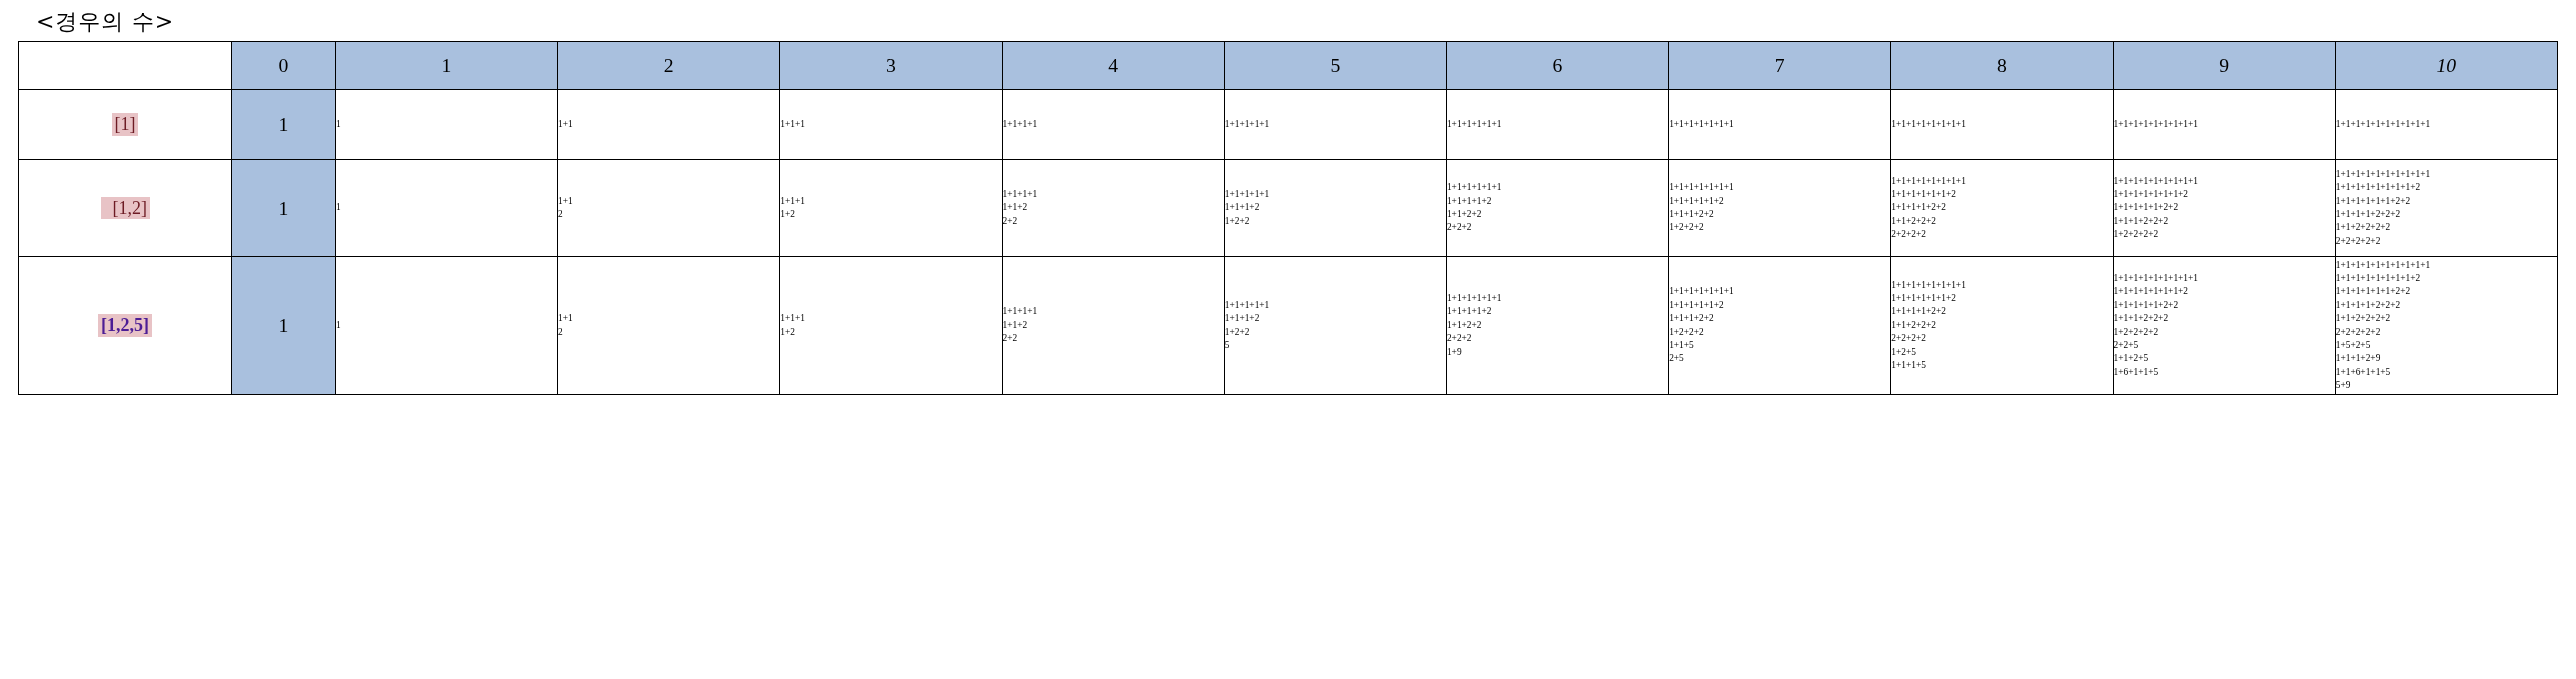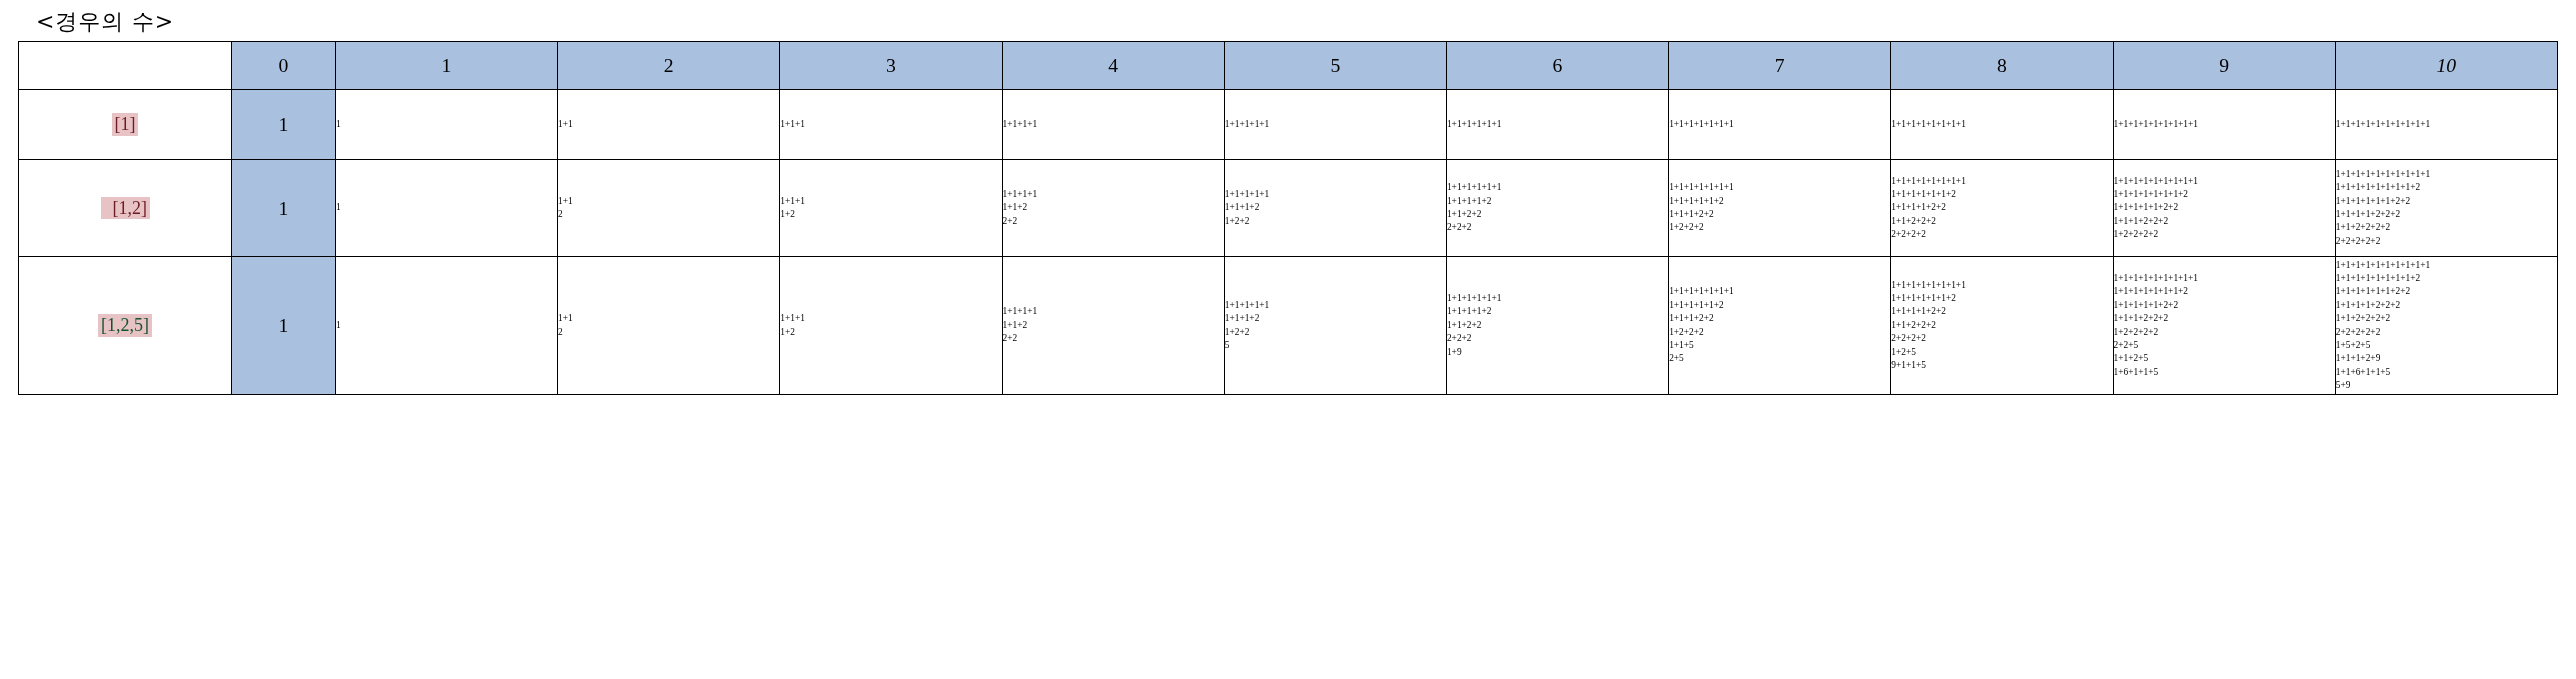--- a/index.html
+++ b/index.html
@@ -244,21 +244,21 @@
             <span class="expr-line">1+1+1+1+1+1+1+1+2</span>
             <span class="expr-line">1+1+1+1+1+1+2+2</span>
             <span class="expr-line">1+1+1+1+2+2+2</span>
             <span class="expr-line">1+1+2+2+2+2</span>
             <span class="expr-line">2+2+2+2+2</span>
           </td>
       </tr>
 
       <tr class="r3">
         <td class="row-label">
-          <span class="label-chip" style="background: rgb(232, 195, 198); color: #14532d;">[1,2,5]</span>
+          <span class="label-chip" style="background: rgb(232, 195, 198); color: #4c1d95; font-weight: bold;">[1,2,5]</span>
         </td>
         <td class="count-cell" style="background: rgb(169, 192, 222);">1</td>
         <td class="body-cell">
             <span class="expr-line">1</span>
           </td>
         <td class="body-cell">
             <span class="expr-line">1+1</span>
             <span class="expr-line">2</span>
           </td>
         <td class="body-cell">
@@ -291,21 +291,21 @@
             <span class="expr-line">1+1+5</span>
             <span class="expr-line">2+5</span>
           </td>
         <td class="body-cell">
             <span class="expr-line">1+1+1+1+1+1+1+1</span>
             <span class="expr-line">1+1+1+1+1+1+2</span>
             <span class="expr-line">1+1+1+1+2+2</span>
             <span class="expr-line">1+1+2+2+2</span>
             <span class="expr-line">2+2+2+2</span>
             <span class="expr-line">1+2+5</span>
-            <span class="expr-line">9+1+1+5</span>
+            <span class="expr-line">1+1+1+5</span>
           </td>
         <td class="body-cell">
             <span class="expr-line">1+1+1+1+1+1+1+1+1</span>
             <span class="expr-line">1+1+1+1+1+1+1+2</span>
             <span class="expr-line">1+1+1+1+1+2+2</span>
             <span class="expr-line">1+1+1+2+2+2</span>
             <span class="expr-line">1+2+2+2+2</span>
             <span class="expr-line">2+2+5</span>
             <span class="expr-line">1+1+2+5</span>
             <span class="expr-line">1+6+1+1+5</span>

